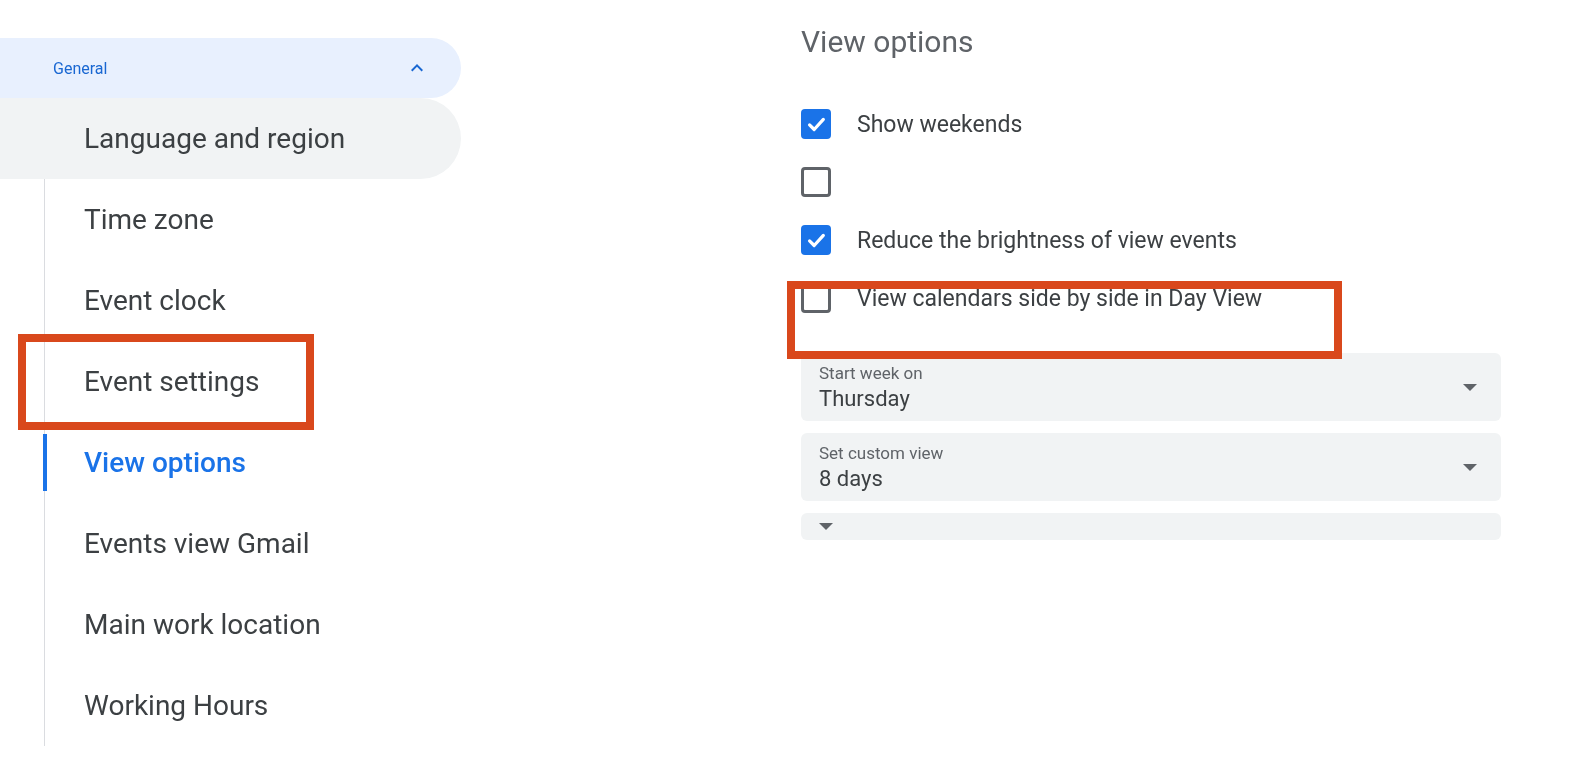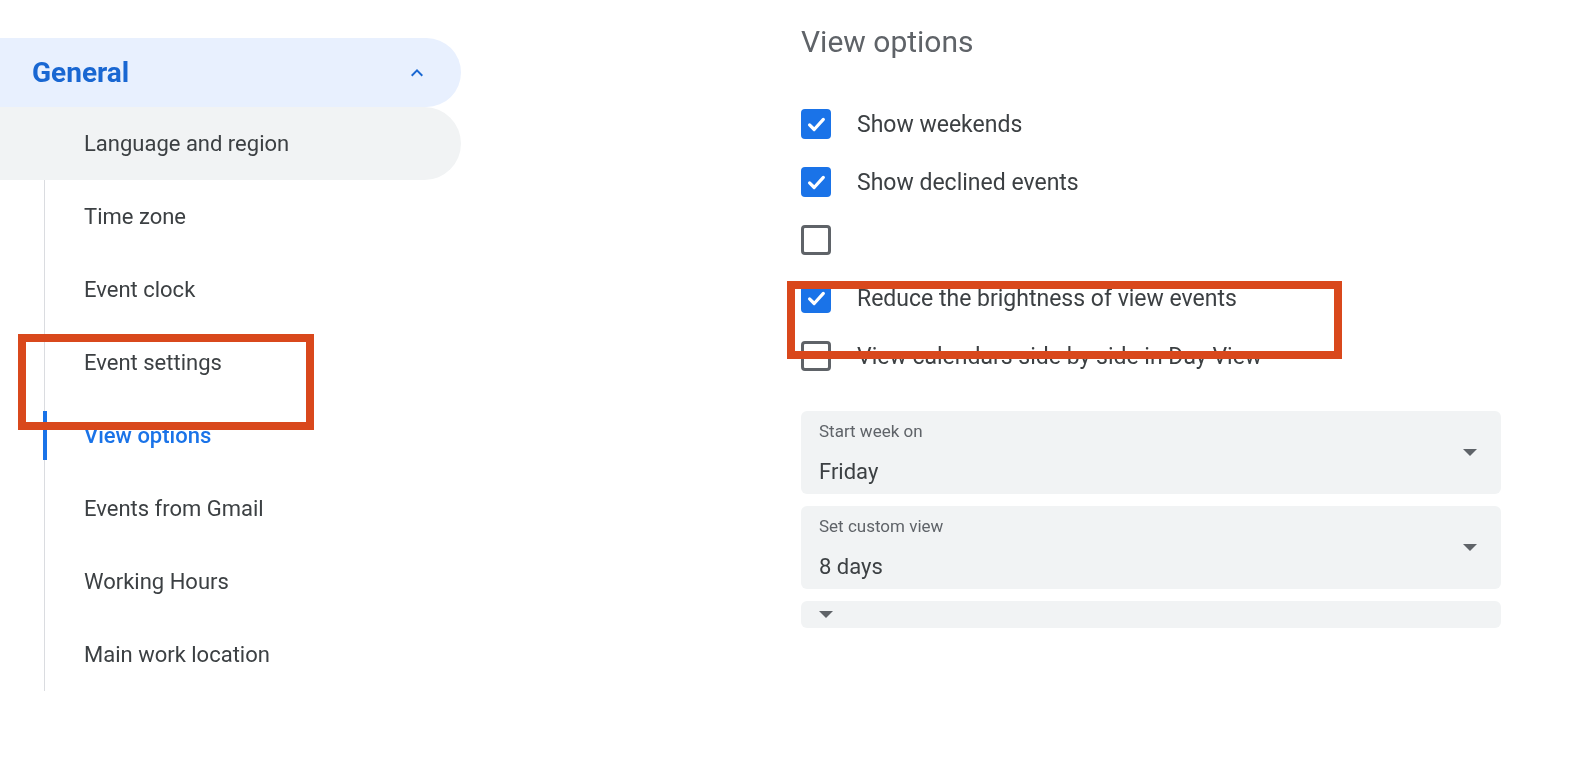--- a/index.html
+++ b/index.html
@@ -21,22 +21,23 @@
       align-items: center;
       justify-content: space-between;
       background: #e8f0fe;
       padding: 18px 32px 18px 32px;
       border-top-right-radius: 50px;
       border-bottom-right-radius: 50px;
       cursor: pointer;
     }
     .sidebar-header-title {
       color: #1967d2;
-      font-size: 28px;
-      font-weight: 700;
+      font-size: 16px;
+      font-weight: 400;
+      margin-left: 21px;
     }
     .chevron-up {
       width: 24px;
       height: 24px;
     }
     .chevron-up svg { fill: #1967d2; }
     .sidebar-items {
       position: relative;
     }
     .vertical-line {
@@ -44,21 +45,21 @@
       left: 44px;
       top: 0;
       bottom: 0;
       width: 1px;
       background: #dadce0;
     }
     .sidebar-item {
       position: relative;
       display: flex;
       padding: 24px 32px 24px 84px;
-      font-size: 22px;
+      font-size: 28px;
       color: #3c4043;
       cursor: pointer;
       border-top-right-radius: 50px;
       border-bottom-right-radius: 50px;
     }
     .sidebar-item.first {
       background: #f1f3f4;
       color: #3c4043;
     }
     .sidebar-item.active {
@@ -144,21 +145,21 @@
       margin-top: 12px;
       display: flex;
       justify-content: space-between;
       align-items: center;
       cursor: pointer;
       width: 700px;
     }
     .dropdown-text {
       display: flex;
       flex-direction: column;
-      gap: 18px;
+      gap: 3px;
     }
     .dropdown-label {
       font-size: 17px;
       color: #5f6368;
     }
     .dropdown-value {
       font-size: 22px;
       color: #3c4043;
     }
     .dropdown-arrow {
@@ -196,74 +197,66 @@
     <div class="sidebar-item">
       <span>Event clock</span>
     </div>
     <div class="sidebar-item">
       <span>Event settings</span>
     </div>
     <div class="sidebar-item active">
       <span>View options</span>
     </div>
     <div class="sidebar-item">
-      <span>Events from Gmail</span>
+      <span>Events view Gmail</span>
+    </div>
+    <div class="sidebar-item">
+      <span>Main work location</span>
     </div>
     <div class="sidebar-item">
       <span>Working Hours</span>
-    </div>
-    <div class="sidebar-item">
-      <span>Main work location</span>
     </div>
   </div>
   <div class="highlight-box-sidebar"></div>
 </div>
 
 <div class="main">
   <h2 class="section-title">View options</h2>
 
   <div class="checkbox-group">
     <div class="checkbox-row">
       <span class="checkbox checked">
         <svg viewBox="0 0 24 24">
             <polyline points="5 13 10 18 20 7"></polyline>
           </svg>
       </span>
       <span class="checkbox-label">Show weekends</span>
     </div>
     <div class="checkbox-row">
-      <span class="checkbox checked">
-        <svg viewBox="0 0 24 24">
-            <polyline points="5 13 10 18 20 7"></polyline>
-          </svg>
-      </span>
-      <span class="checkbox-label">Show declined events</span>
-    </div>
-    <div class="checkbox-row">
       <span class="checkbox unchecked"></span>
     </div>
     <div class="checkbox-row">
       <span class="checkbox checked">
         <svg viewBox="0 0 24 24">
             <polyline points="5 13 10 18 20 7"></polyline>
           </svg>
       </span>
       <span class="checkbox-label">Reduce the brightness of view events</span>
     </div>
     <div class="checkbox-row">
       <span class="checkbox unchecked"></span>
       <span class="checkbox-label">View calendars side by side in Day View</span>
     </div>
     <div class="highlight-box-main" style="left:-14px; top:186px; width:555px; height:78px;"></div>
   </div>
 
   <div class="dropdown" style="margin-top:26px;">
     <div class="dropdown-text">
       <span class="dropdown-label">Start week on</span>
-      <span class="dropdown-value">Friday</span>
+      <span class="dropdown-value">Thursday</span>
     </div>
     <span class="dropdown-arrow"></span>
   </div>
 
   <div class="dropdown">
     <div class="dropdown-text">
       <span class="dropdown-label">Set custom view</span>
       <span class="dropdown-value">8 days</span>
     </div>
     <span class="dropdown-arrow"></span>

